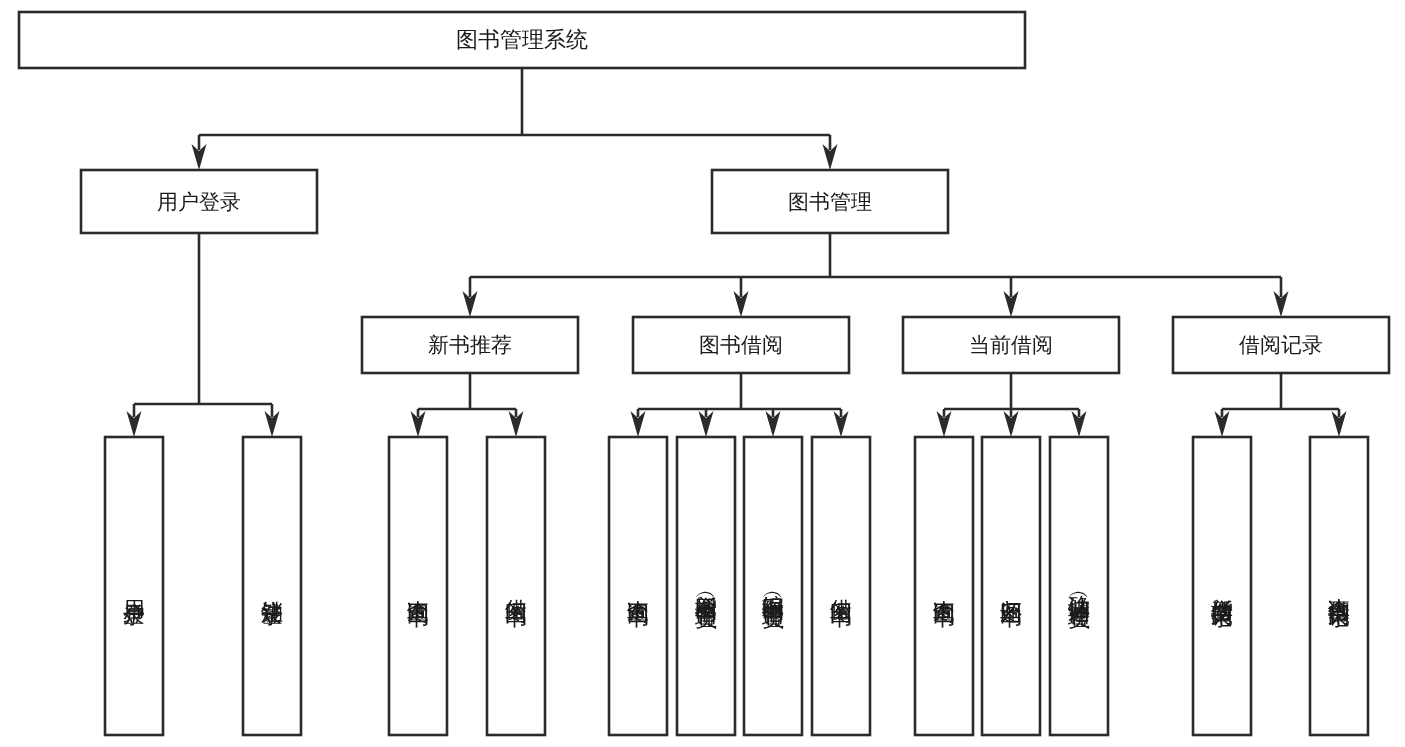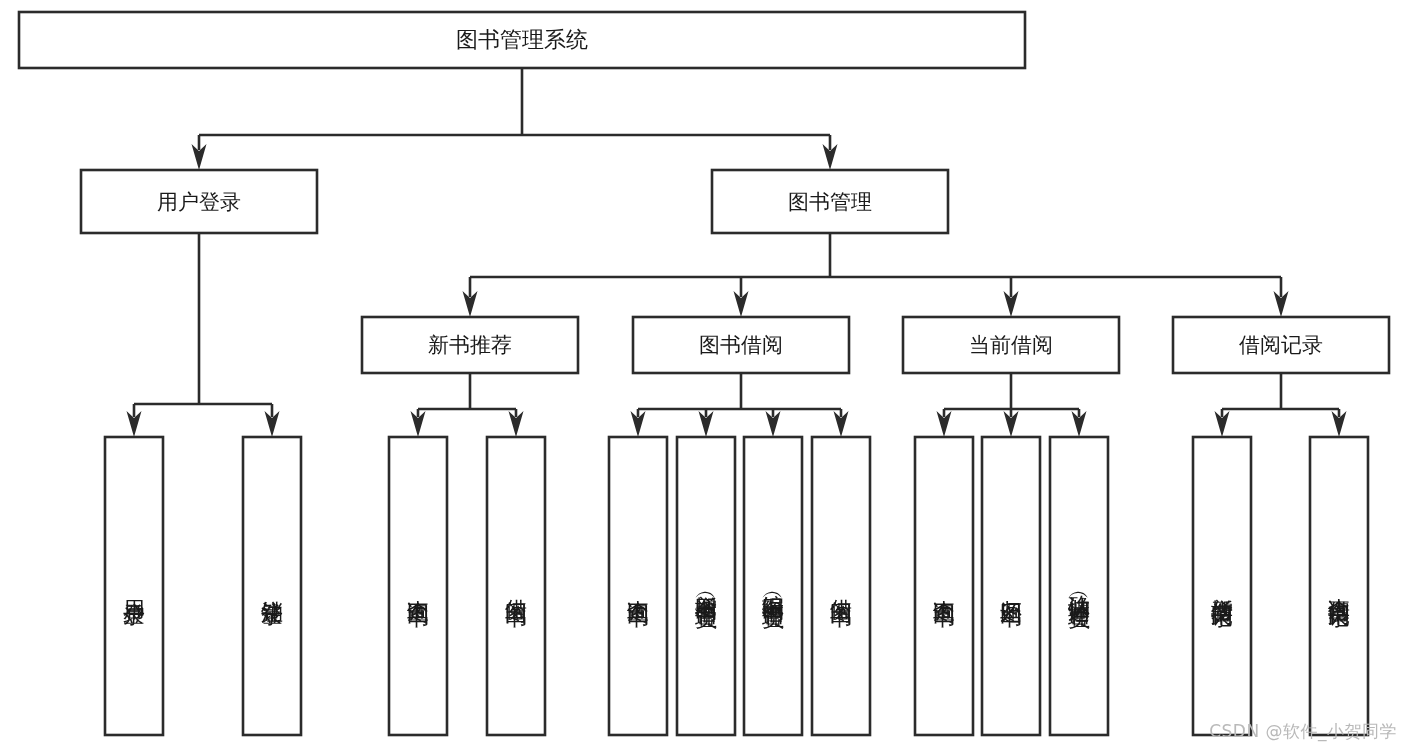--- a/index.html
+++ b/index.html
@@ -216,14 +216,13 @@
       <div class="vert-label-wrap" style="left: 1050px; top: 437px; width: 58px; height: 298px;">
         <span class="vert-label">确认归还（管理员）</span>
       </div>
       <div class="vert-label-wrap" style="left: 1193px; top: 437px; width: 58px; height: 298px;">
         <span class="vert-label">新增借阅记录</span>
       </div>
       <div class="vert-label-wrap" style="left: 1310px; top: 437px; width: 58px; height: 298px;">
         <span class="vert-label">查询借阅记录</span>
       </div>
     </div>
-  <div class="watermark">CSDN @软件_小贺同学</div>
 </div>
 
 </body></html>

